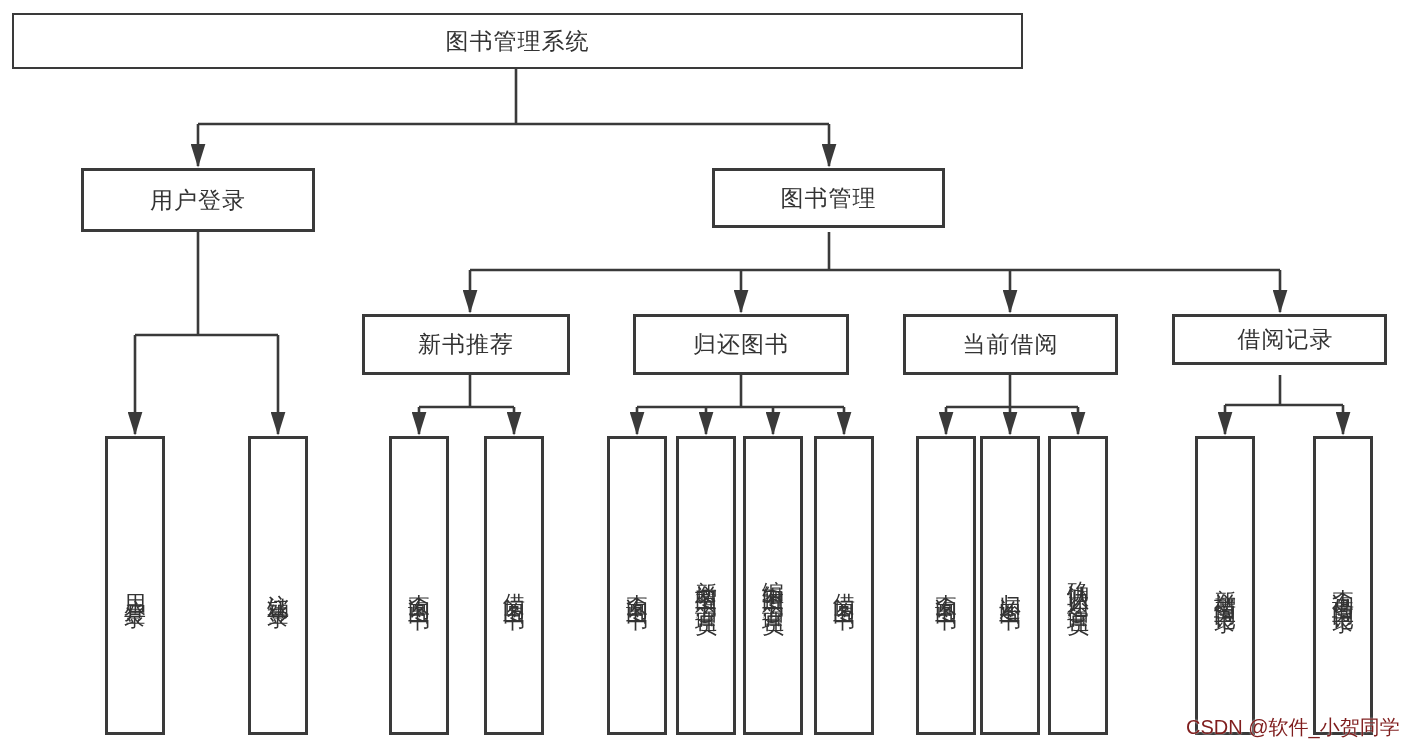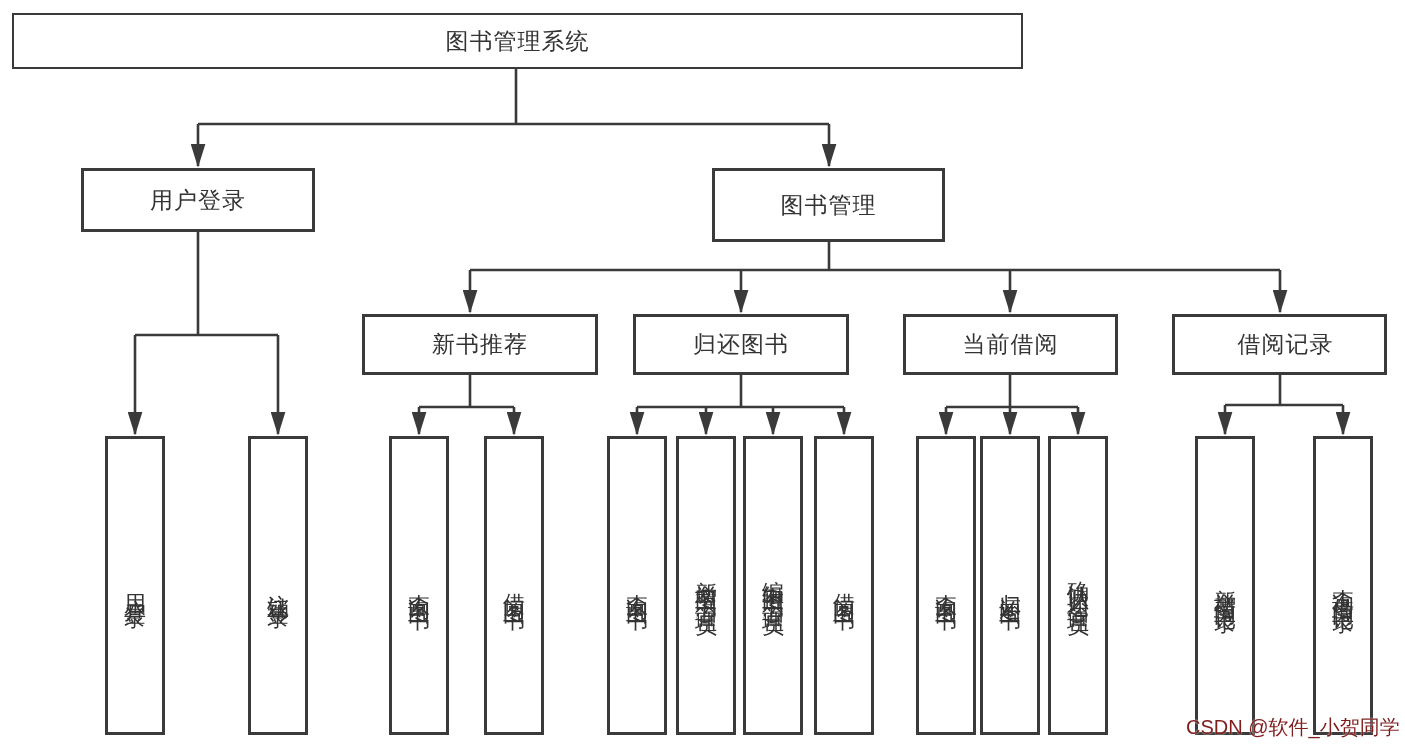--- a/index.html
+++ b/index.html
@@ -115,34 +115,34 @@
     </g>
   </svg>
 
   <div class="box root" style="left:12px; top:13px; width:1011px; height:56px;">
     <span class="h-label">图书管理系统</span>
   </div>
 
   <div class="box" style="left:81px; top:168px; width:234px; height:64px;">
     <span class="h-label">用户登录</span>
   </div>
-  <div class="box" style="left:712px; top:168px; width:233px; height:74px;">
+  <div class="box" style="left:712px; top:168px; width:233px; height:60px;">
     <span class="h-label">图书管理</span>
   </div>
 
-  <div class="box" style="left:362px; top:314px; width:236px; height:61px;">
+  <div class="box" style="left:362px; top:314px; width:208px; height:61px;">
     <span class="h-label">新书推荐</span>
   </div>
   <div class="box" style="left:633px; top:314px; width:216px; height:61px;">
     <span class="h-label">归还图书</span>
   </div>
   <div class="box" style="left:903px; top:314px; width:215px; height:61px;">
     <span class="h-label">当前借阅</span>
   </div>
-  <div class="box" style="left:1172px; top:314px; width:215px; height:61px;padding-left:12px;">
+  <div class="box" style="left:1172px; top:314px; width:215px; height:51px;padding-left:12px;">
     <span class="h-label">借阅记录</span>
   </div>
 
   <div class="box" style="left:105px; top:436px; width:60px; height:299px;">
     <span class="leaf-label">用户登录</span>
   </div>
   <div class="box" style="left:248px; top:436px; width:60px; height:299px;">
     <span class="leaf-label">注销登录</span>
   </div>
 

